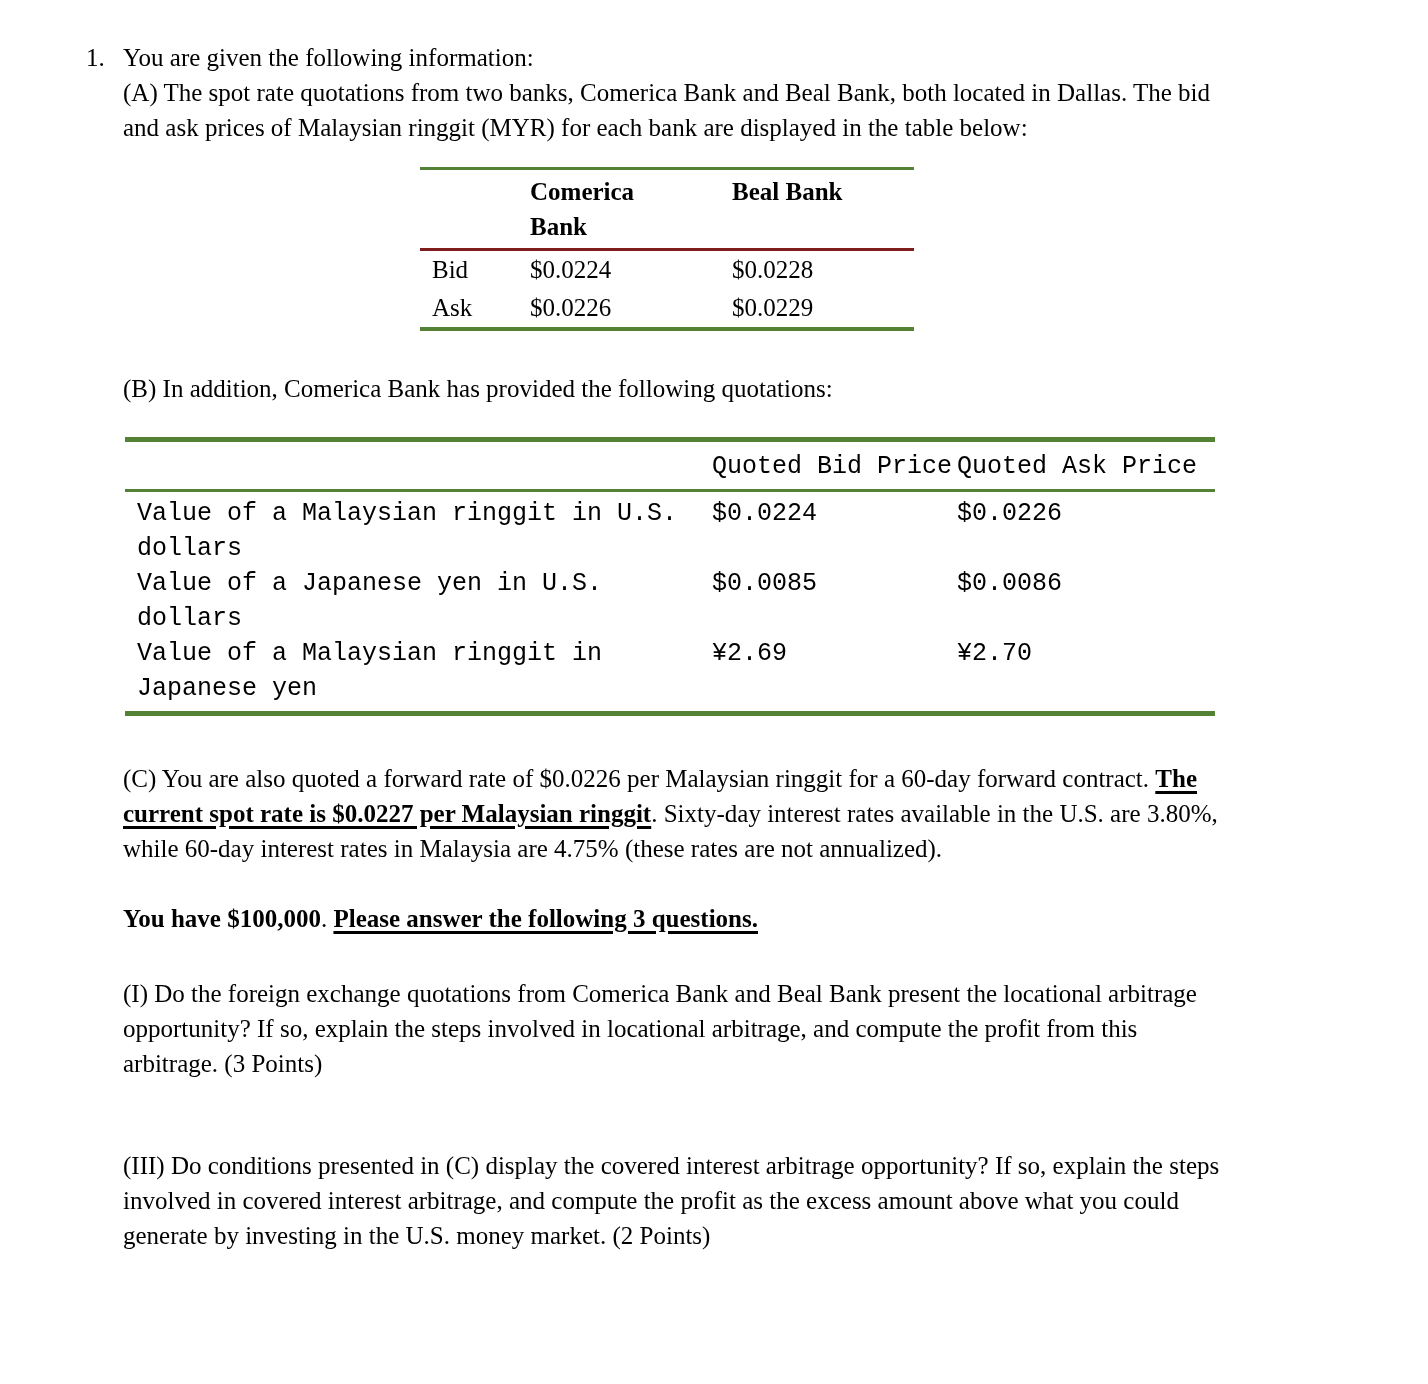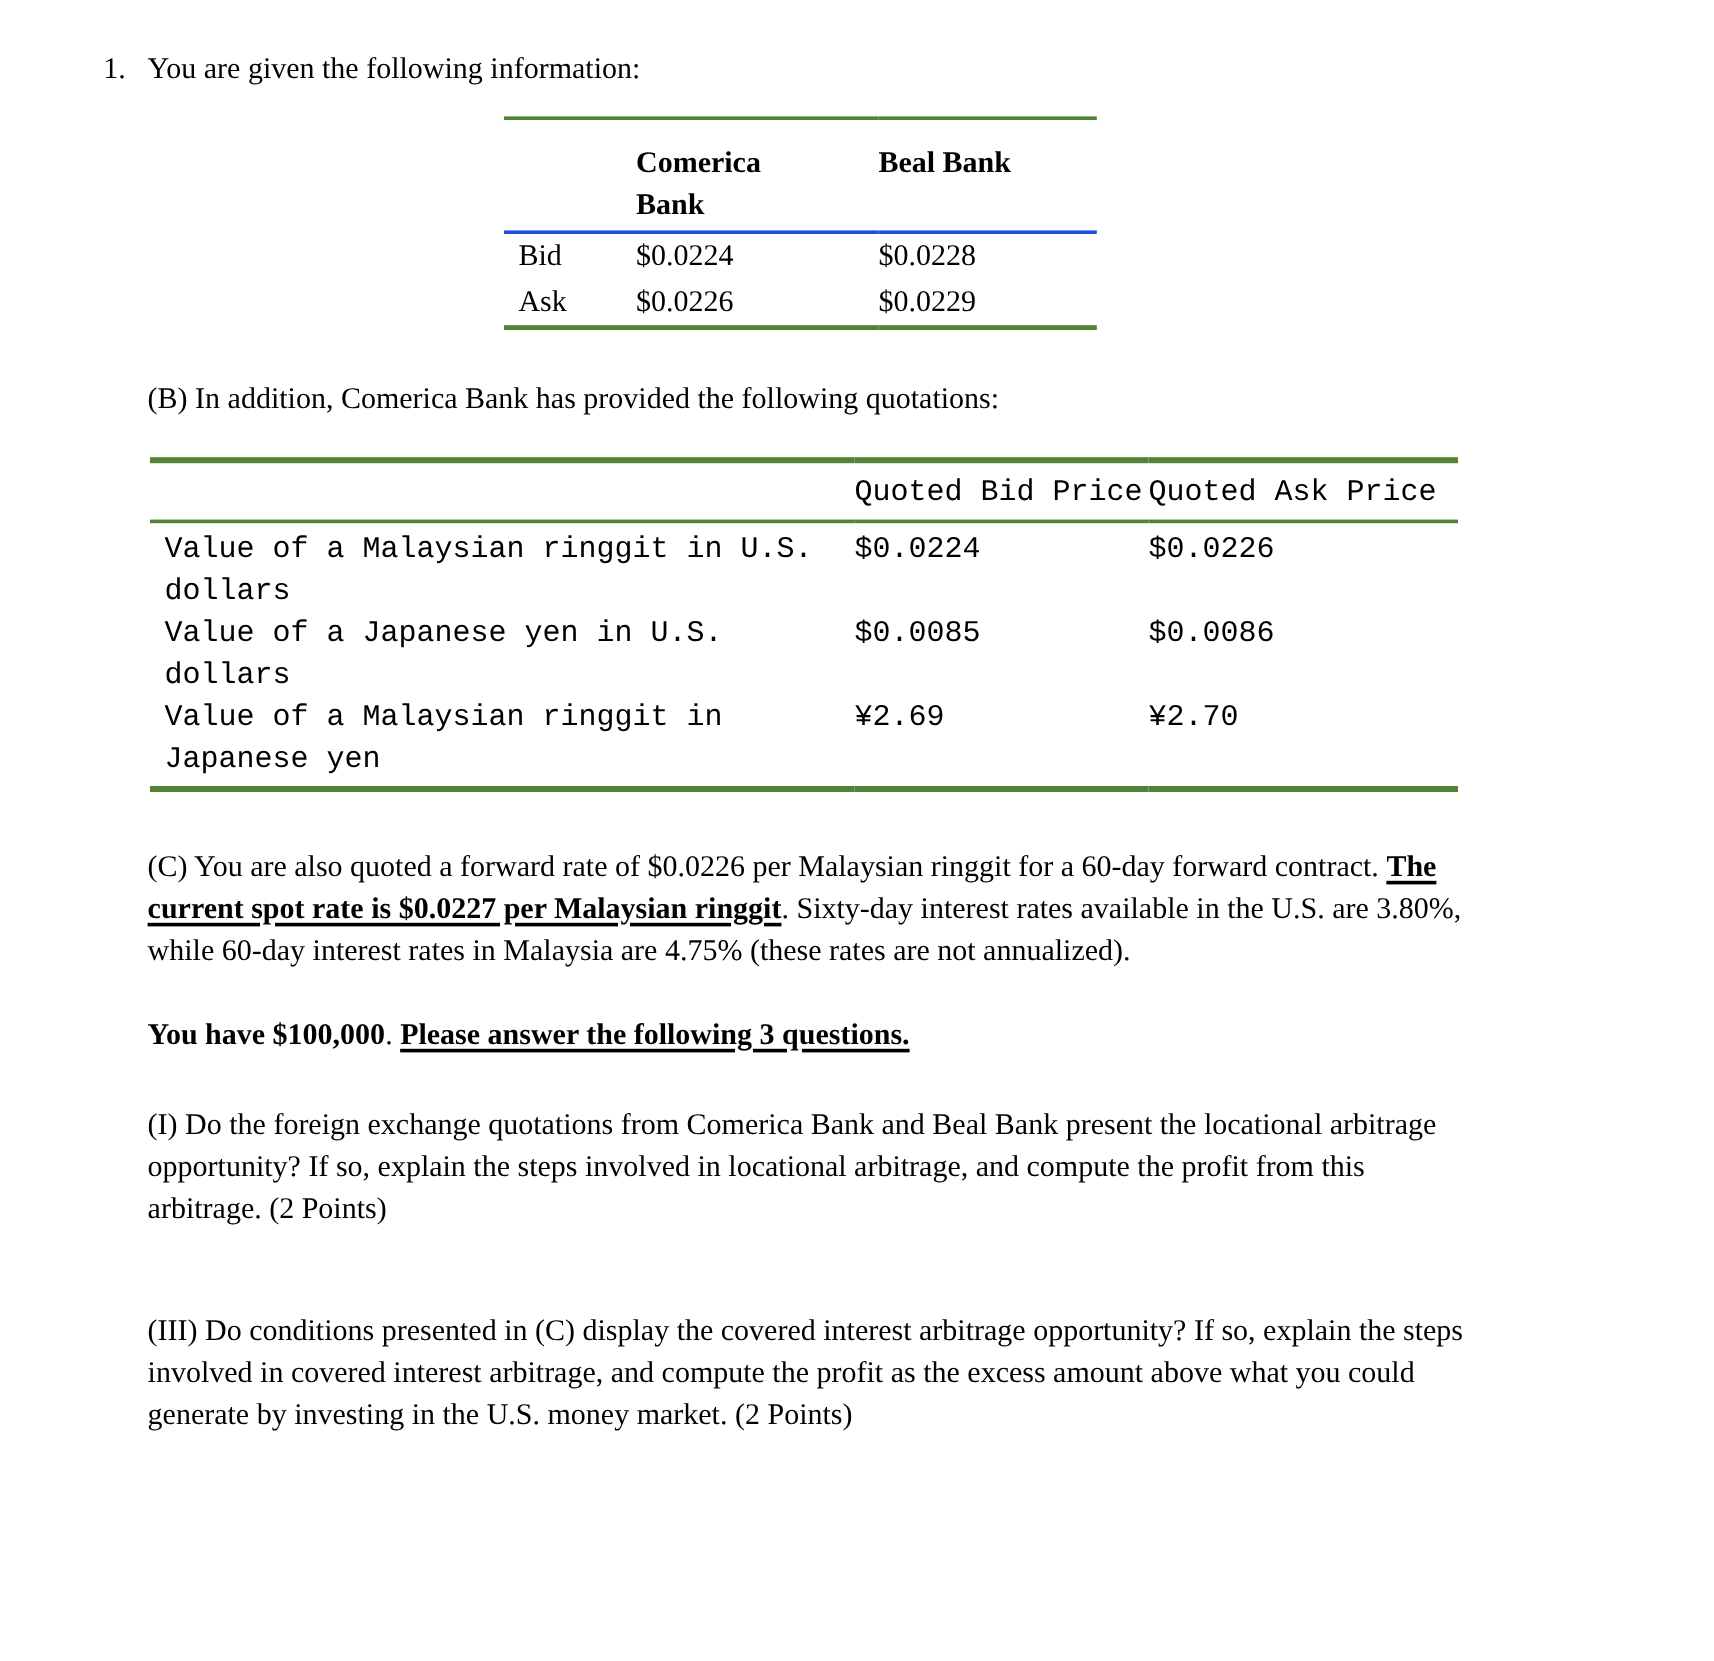--- a/index.html
+++ b/index.html
@@ -48,22 +48,22 @@
     border-bottom: 4px solid #538135;
   }
   .spot-table th, .spot-table td {
     font-weight: normal;
     text-align: left;
     vertical-align: top;
     padding: 1px 0 2px 0;
   }
   .spot-table thead th {
     font-weight: bold;
-    border-bottom: 3px solid #1d4ed8;
-    padding-top: 18px;
+    border-bottom: 3px solid #7f1d1d;
+    padding-top: 4px;
     padding-bottom: 4px;
     margin-left: 16px;
   }
   .spot-table .c-label { width: 98px; padding-left: 12px; }
   .spot-table .c-bank1 { width: 202px; }
   .spot-table .c-bank2 { width: 182px; }
   .hdr-wrap { display: inline-block; max-width: 135px; }
   
   .quote-table {
     border-collapse: collapse;
@@ -98,20 +98,21 @@
 </style>
 </head>
 <body>
 
 <div class="page">
   <div class="question-item">
 
     <span class="qnum">1.</span>
 
     <p class="para"><span>You are given the following information:</span><br>
+      <span>(A) The spot rate quotations from two banks, Comerica Bank and Beal Bank, both located in Dallas. The bid and ask prices of Malaysian ringgit (MYR) for each bank are displayed in the table below:</span>
     </p>
 
     <table class="spot-table">
       <thead>
         <tr>
           <th class="c-label"></th>
           <th class="c-bank1"><span class="hdr-wrap">Comerica Bank</span></th>
           <th class="c-bank2">Beal Bank</th>
         </tr>
       </thead>
@@ -155,19 +156,19 @@
           <td class="c-bid">¥2.69</td>
           <td class="c-ask">¥2.70</td>
         </tr>
       </tbody>
     </table>
 
     <p class="para" style="margin-top:45px;"><span>(C) You are also quoted a forward rate of $0.0226 per Malaysian ringgit for a 60-day forward contract. </span><span class="bu">The current spot rate is $0.0227 per Malaysian ringgit</span><span>. Sixty-day interest rates available in the U.S. are 3.80%, while 60-day interest rates in Malaysia are 4.75% (these rates are not annualized).</span></p>
 
     <p class="para spacer-para"><span class="b">You have $100,000</span><span>. </span><span class="bu">Please answer the following 3 questions.</span></p>
 
-    <p class="para" style="margin-top:40px;">(I) Do the foreign exchange quotations from Comerica Bank and Beal Bank present the locational arbitrage opportunity? If so, explain the steps involved in locational arbitrage, and compute the profit from this arbitrage. (2 Points)</p>
+    <p class="para" style="margin-top:40px;">(I) Do the foreign exchange quotations from Comerica Bank and Beal Bank present the locational arbitrage opportunity? If so, explain the steps involved in locational arbitrage, and compute the profit from this arbitrage. (3 Points)</p>
 
 
     <p class="para" style="margin-top:67px;">(III) Do conditions presented in (C) display the covered interest arbitrage opportunity? If so, explain the steps involved in covered interest arbitrage, and compute the profit as the excess amount above what you could generate by investing in the U.S. money market. (2 Points)</p>
 
   </div>
 </div>
 
 </body></html>

